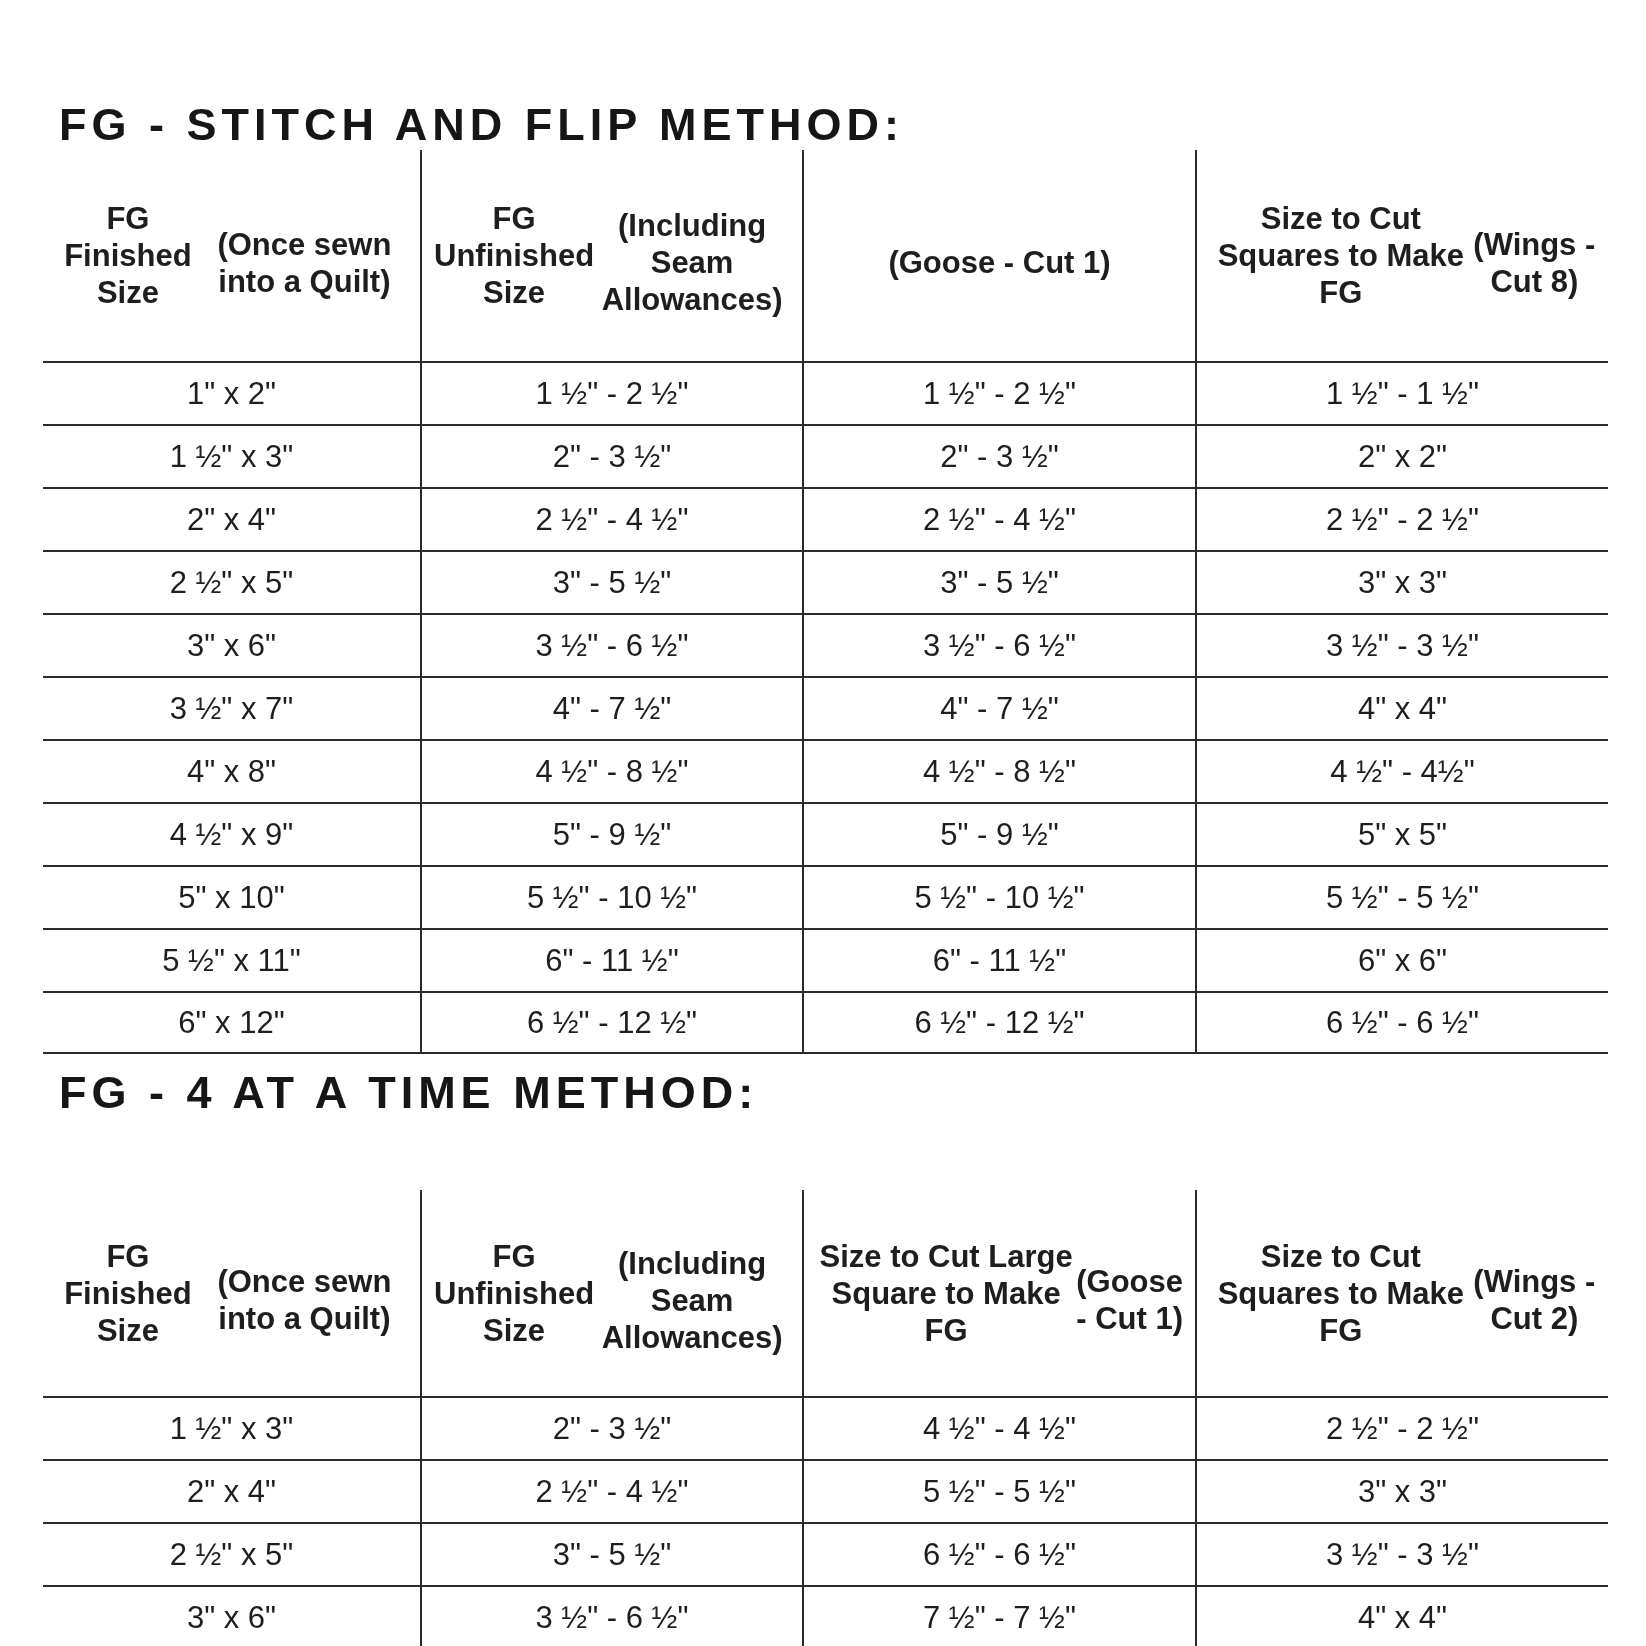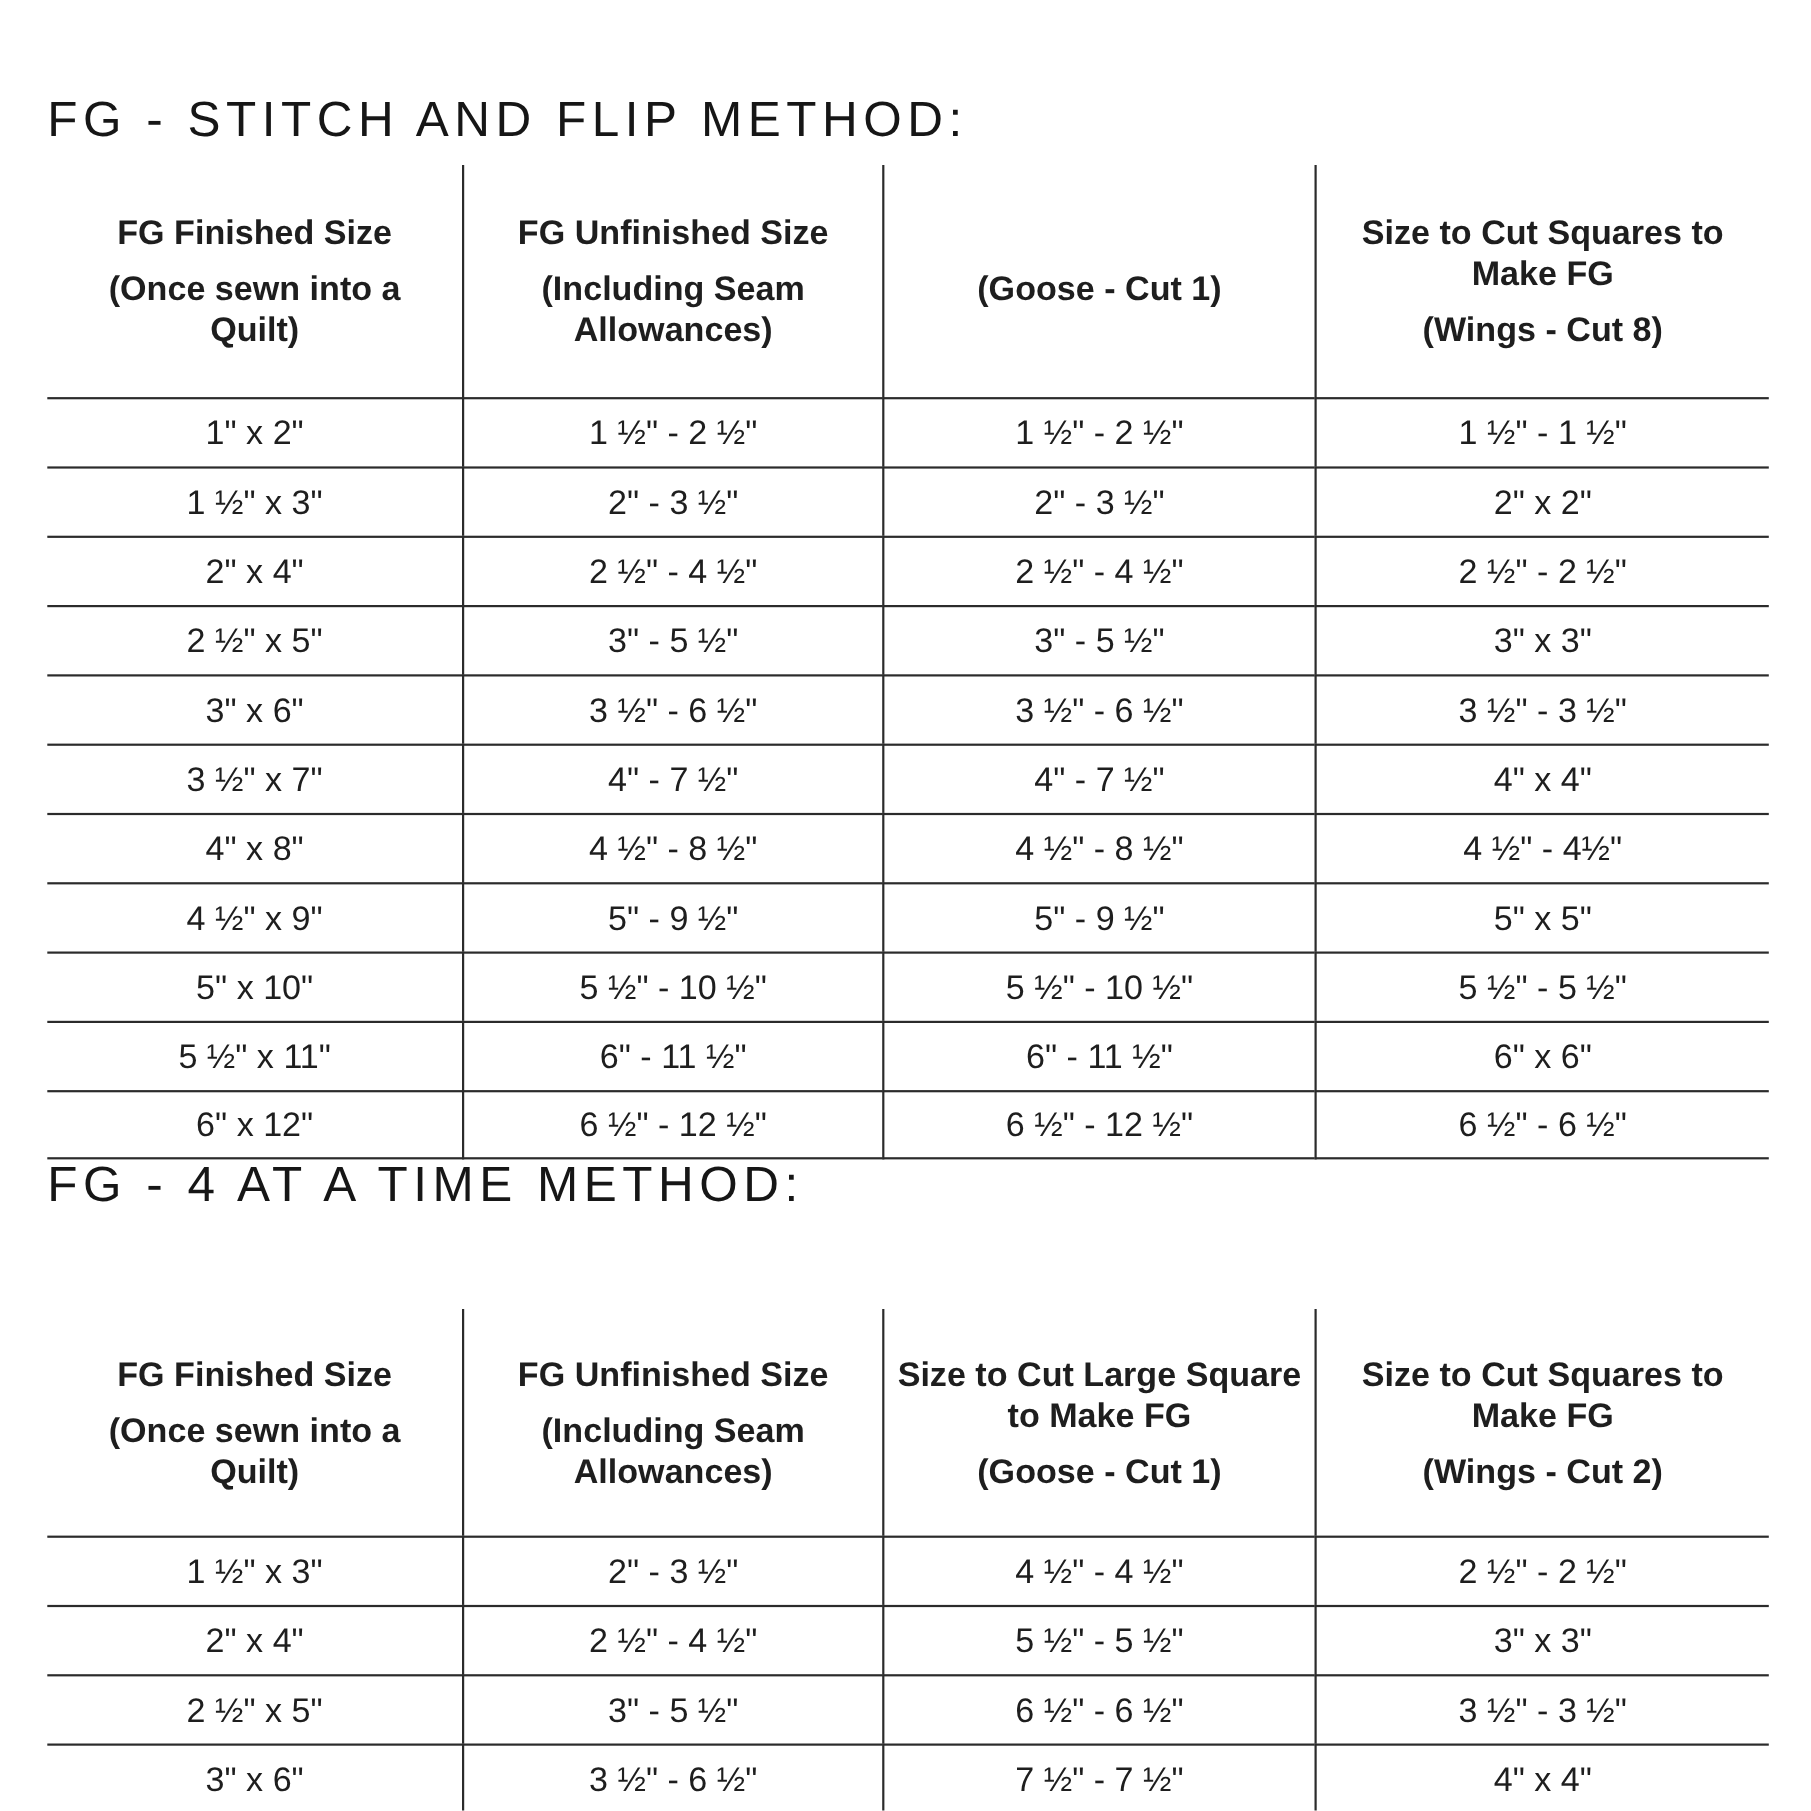--- a/index.html
+++ b/index.html
@@ -15,23 +15,23 @@
     position:relative;
     font-family:"Liberation Sans","DejaVu Sans",sans-serif;
     color:var(--ink);
   }
   .doc{position:absolute;inset:0;}
 
   
   .title{
     position:absolute;
     left:43px;
-    margin:0;
+    margin:16px;
     font-size:45px;
-    font-weight:400;
+    font-weight:700;
     letter-spacing:5px;
     color:#161616;
     white-space:nowrap;
     line-height:1;
   }
   .title.t1{top:86px;}
   .title.t2{top:1054px;}
 
   
   .qtable{
@@ -39,21 +39,22 @@
     left:43px;
     width:1565px;
     display:grid;
     grid-template-columns:377px 382px 393px 413px;
   }
   .qtable.t1t{top:150px;grid-template-rows:211px repeat(11,63px);}
   .qtable.t2t{top:1190px;grid-template-rows:206px repeat(4,63px);}
 
   .hcell{
     display:flex;
-    flex-direction:column;
+    flex-direction:row;
+    align-items:center;
     justify-content:center;
     text-align:center;
     padding:0 12px;
     box-sizing:border-box;
     font-weight:bold;
     font-size:31px;
     line-height:37px;
   }
   .hcell .hsub{margin-top:14px;}
   .hcell.c1,.hcell.c2,.hcell.c3{border-left:2px solid var(--line);}

